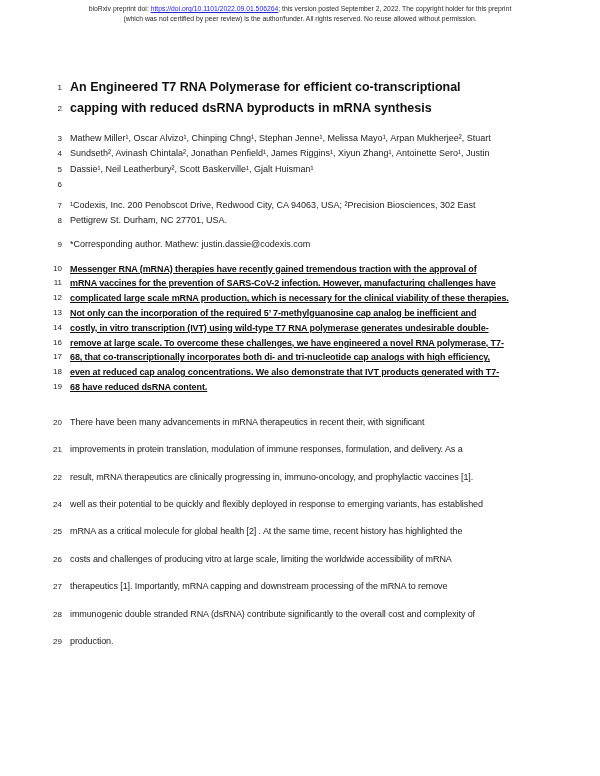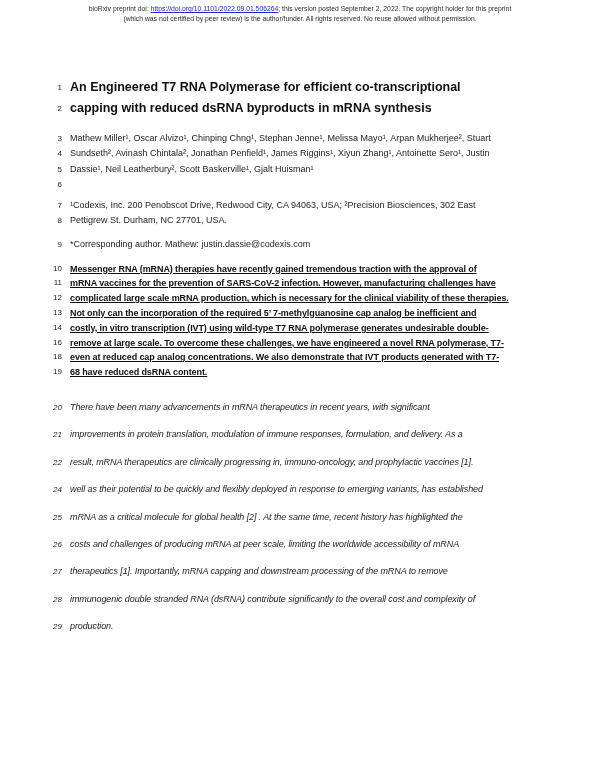--- a/index.html
+++ b/index.html
@@ -42,21 +42,21 @@
     letter-spacing: 0;
     font-weight: 400;
     color: #1c1c1c;
   }
   .l-title    { font-size: 12.5px; font-weight: 700; line-height: 21px; color: #101010; }
   .l-authors  { font-size: 9px;  line-height: 15.3px; }
   .l-blank    { height: 15px; }
   .l-affil    { font-size: 9px;  line-height: 15.3px; }
   .l-corr     { font-size: 9px;  line-height: 15px; }
   .l-abstract { font-size: 9px;  font-weight: 700; line-height: 14.8px; letter-spacing: -0.1px; color: #101010; text-decoration: underline; }
-  .l-body     { font-size: 9px;  line-height: 27.4px; letter-spacing: -0.1px; font-style: italic; }
+  .l-body     { font-size: 9px;  line-height: 27.4px; letter-spacing: -0.1px; }
   .l-abstract .num, .l-body .num, .l-title .num { font-weight: 400; letter-spacing: 0; }
   .g-authors  { margin-top: 12px; }
   .g-affil    { margin-top: 6px; }
   .g-corr     { margin-top: 8px; }
   .g-abstract { margin-top: 10px; }
   .g-body     { margin-top: 14px; }
 </style>
 </head>
 <body>
 
@@ -88,30 +88,31 @@
       <div class="line l-corr"><span class="num">9</span><span>*Corresponding author. Mathew: justin.dassie@codexis.com</span></div>
     </div>
 
     <div class="g-abstract">
       <div class="line l-abstract"><span class="num">10</span><span>Messenger RNA (mRNA) therapies have recently gained tremendous traction with the approval of</span></div>
       <div class="line l-abstract"><span class="num">11</span><span>mRNA vaccines for the prevention of SARS-CoV-2 infection. However, manufacturing challenges have</span></div>
       <div class="line l-abstract"><span class="num">12</span><span>complicated large scale mRNA production, which is necessary for the clinical viability of these therapies.</span></div>
       <div class="line l-abstract"><span class="num">13</span><span>Not only can the incorporation of the required 5’ 7-methylguanosine cap analog be inefficient and</span></div>
       <div class="line l-abstract"><span class="num">14</span><span>costly, in vitro transcription (IVT) using wild-type T7 RNA polymerase generates undesirable double-</span></div>
       <div class="line l-abstract"><span class="num">16</span><span>remove at large scale. To overcome these challenges, we have engineered a novel RNA polymerase, T7-</span></div>
+      <div class="line l-abstract"><span class="num">17</span><span>68, that co-transcriptionally incorporates both di- and tri-nucleotide cap analogs with high efficiency,</span></div>
       <div class="line l-abstract"><span class="num">18</span><span>even at reduced cap analog concentrations. We also demonstrate that IVT products generated with T7-</span></div>
       <div class="line l-abstract"><span class="num">19</span><span>68 have reduced dsRNA content.</span></div>
     </div>
 
     <div class="g-body">
-      <div class="line l-body"><span class="num">20</span><span>There have been many advancements in mRNA therapeutics in recent years, with significant</span></div>
+      <div class="line l-body"><span class="num">20</span><span>There have been many advancements in mRNA therapeutics in recent their, with significant</span></div>
       <div class="line l-body"><span class="num">21</span><span>improvements in protein translation, modulation of immune responses, formulation, and delivery. As a</span></div>
       <div class="line l-body"><span class="num">22</span><span>result, mRNA therapeutics are clinically progressing in, immuno-oncology, and prophylactic vaccines [1].</span></div>
       <div class="line l-body"><span class="num">24</span><span>well as their potential to be quickly and flexibly deployed in response to emerging variants, has established</span></div>
       <div class="line l-body"><span class="num">25</span><span>mRNA as a critical molecule for global health [2] . At the same time, recent history has highlighted the</span></div>
-      <div class="line l-body"><span class="num">26</span><span>costs and challenges of producing mRNA at peer scale, limiting the worldwide accessibility of mRNA</span></div>
+      <div class="line l-body"><span class="num">26</span><span>costs and challenges of producing vitro at large scale, limiting the worldwide accessibility of mRNA</span></div>
       <div class="line l-body"><span class="num">27</span><span>therapeutics [1]. Importantly, mRNA capping and downstream processing of the mRNA to remove</span></div>
       <div class="line l-body"><span class="num">28</span><span>immunogenic double stranded RNA (dsRNA) contribute significantly to the overall cost and complexity of</span></div>
       <div class="line l-body"><span class="num">29</span><span>production.</span></div>
     </div>
 
   </div>
 </div>
 
 </body></html>

